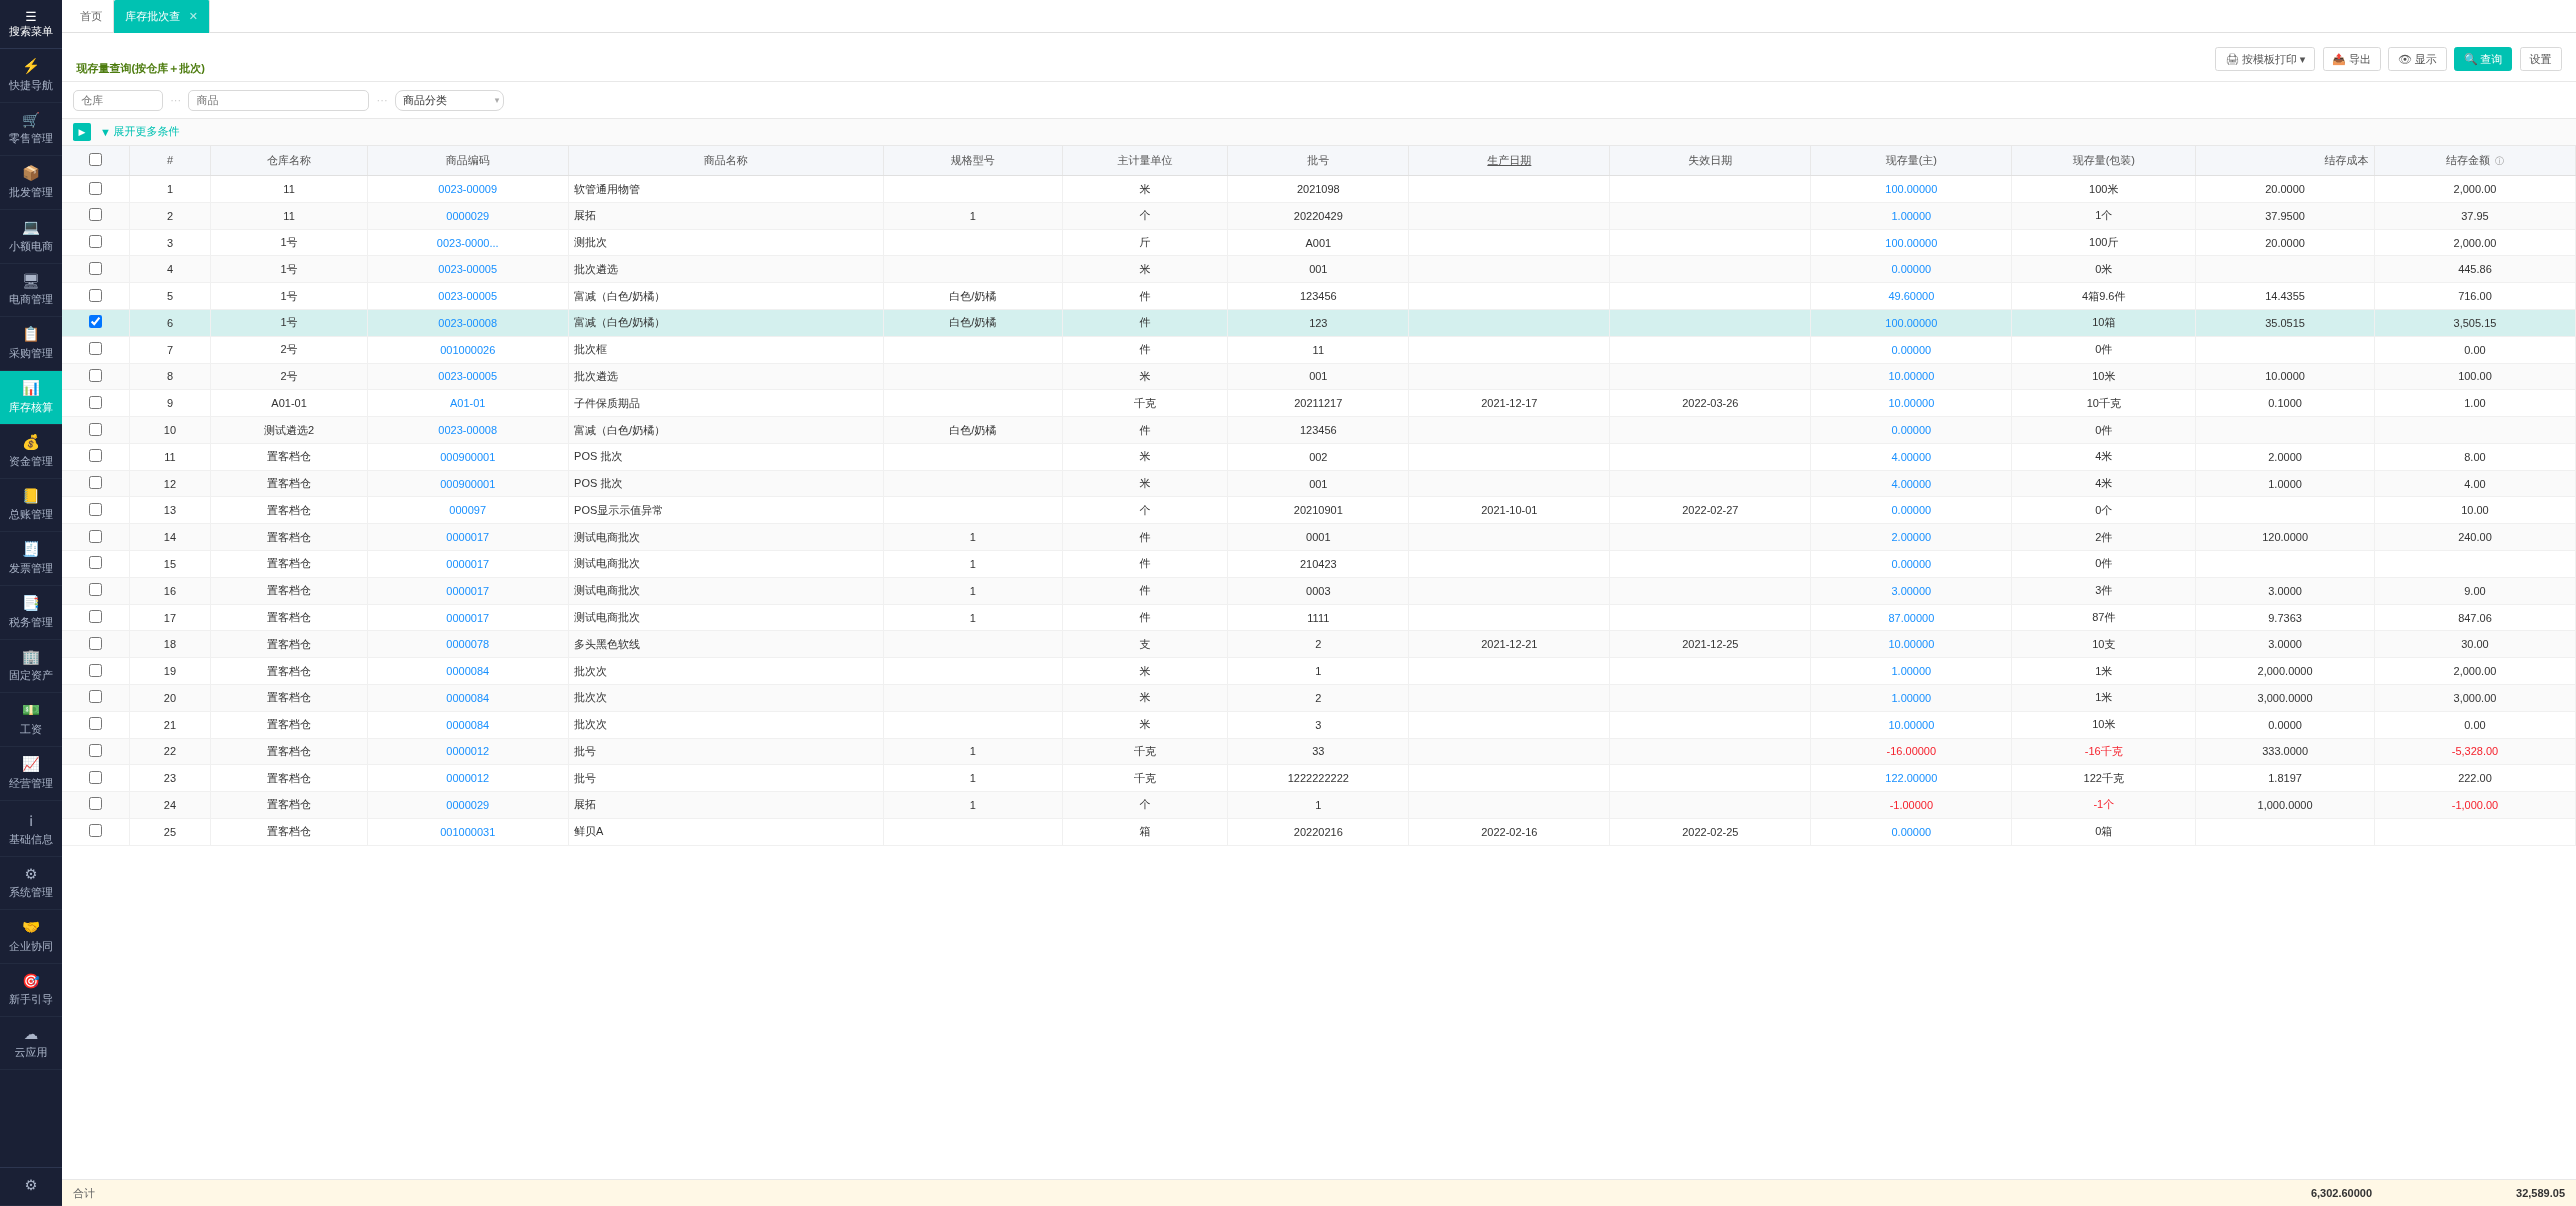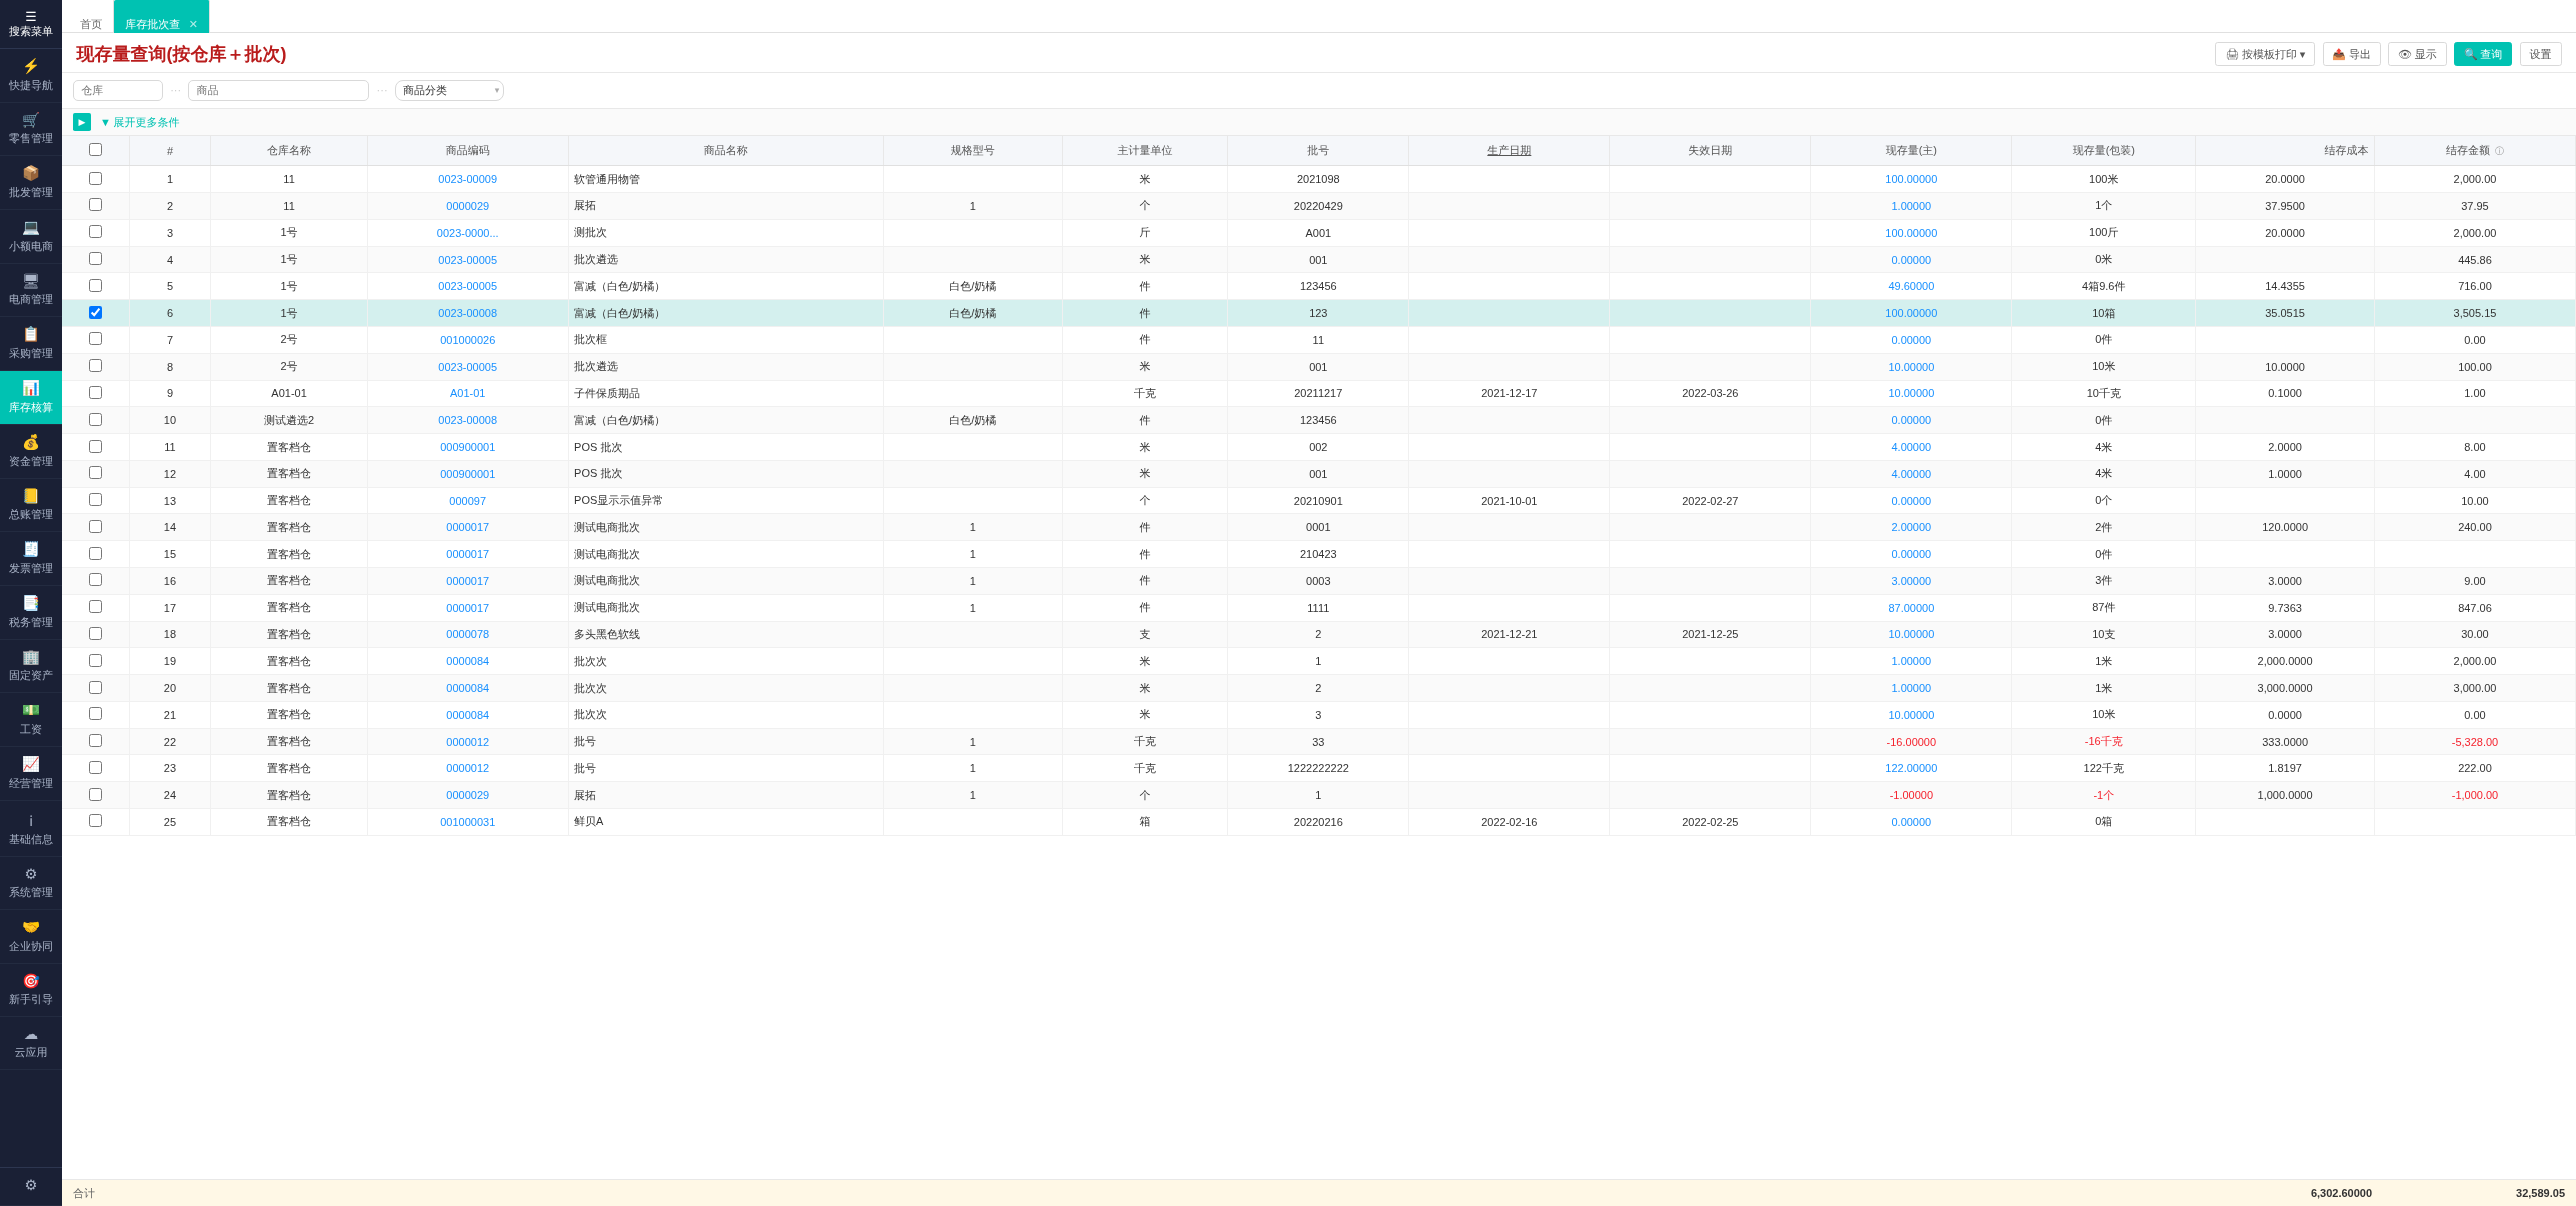--- a/index.html
+++ b/index.html
@@ -54,21 +54,21 @@
     .top-bar {
       background: #fff;
       border-bottom: 0.9px solid #e0e0e0;
       display: flex;
       align-items: center;
       height: 33px;
       padding: 0 7.2px;
       flex-shrink: 0;
     }
     .tab {
-      padding: 8px 11px;
+      padding: 0 11px;
       height: 33px;
       line-height: 33px;
       cursor: pointer;
       color: #666;
       border-right: 0.9px solid #e0e0e0;
       font-size: 11px;
     }
     .tab.active {
       background: #00c2b2;
       color: #fff;
@@ -84,23 +84,24 @@
     .page-header {
       background: #fff;
       padding: 9px 14.5px 5.4px;
       border-bottom: 0.9px solid #e8e8e8;
       display: flex;
       justify-content: space-between;
       align-items: center;
       flex-shrink: 0;
     }
     .page-title {
-      font-size: 18px;
+      font-size: 11px;
       font-weight: bold;
-      color: #b91c1c;
+      color: #4d7c0f;
+      margin-top: 19px;
     }
     .header-actions {
       display: flex;
       gap: 7.2px;
       align-items: center;
     }
     .header-btn {
       display: flex;
       align-items: center;
       gap: 2.7px;

